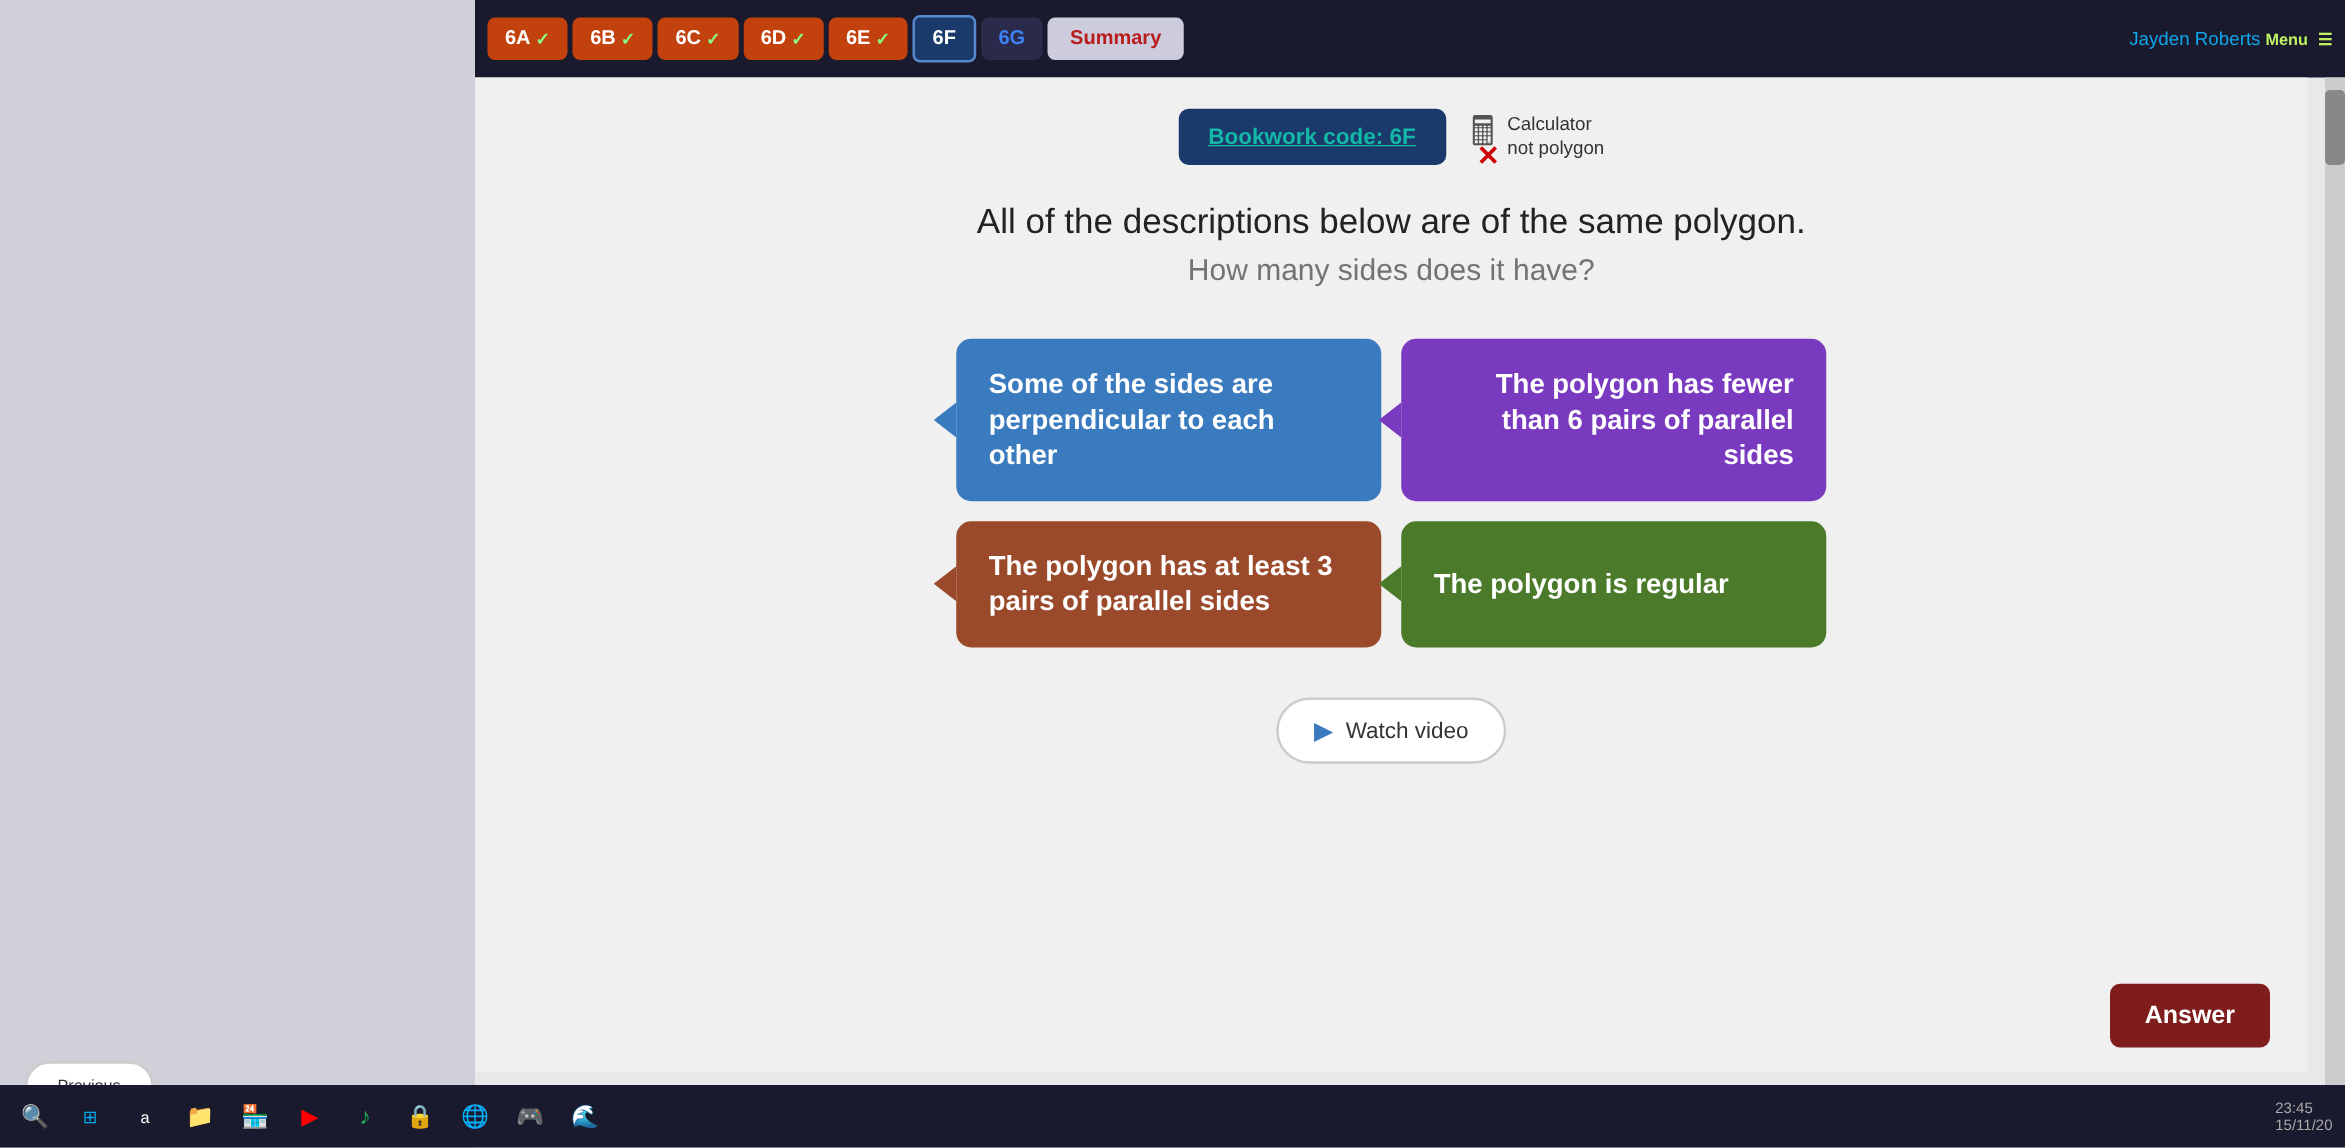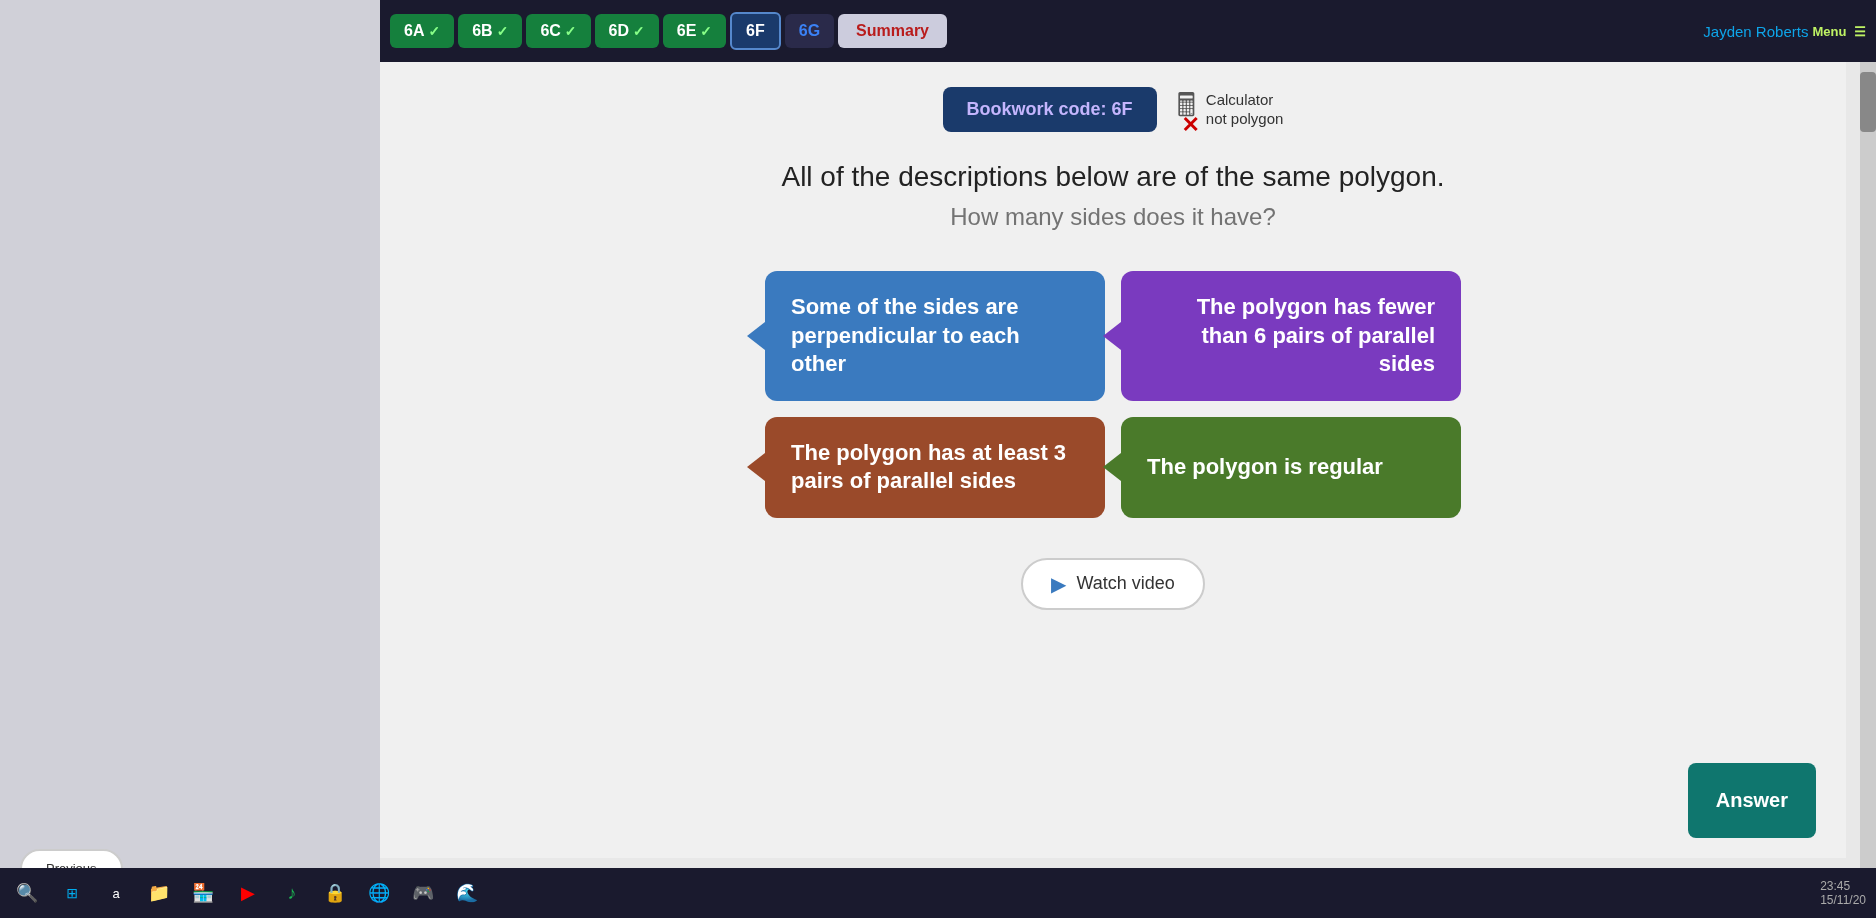--- a/index.html
+++ b/index.html
@@ -32,21 +32,21 @@
       gap: 4px;
       padding: 8px 14px;
       border-radius: 6px;
       cursor: pointer;
       font-size: 16px;
       font-weight: bold;
       color: white;
     }
 
     .nav-tab.completed {
-      background: #15803d;
+      background: #c2410c;
     }
 
     .nav-tab.active {
       background: #1a3a6b;
       border: 2px solid #5588cc;
     }
 
     .nav-tab.inactive {
       background: #2a2a4a;
       color: #3b82f6;
@@ -99,25 +99,26 @@
     
     .bookwork-bar {
       display: flex;
       align-items: center;
       gap: 20px;
       margin-bottom: 25px;
     }
 
     .bookwork-code-btn {
       background: #1a3a6b;
-      color: #c4b5fd;
+      color: #14b8a6;
       padding: 12px 24px;
       border-radius: 8px;
       font-size: 18px;
       font-weight: bold;
+      text-decoration: underline;
     }
 
     .calculator-info {
       display: flex;
       align-items: center;
       gap: 10px;
       font-size: 16px;
       color: #333;
     }
 
@@ -248,23 +249,23 @@
     .video-icon {
       color: #3a7abf;
       font-size: 20px;
     }
 
     
     .answer-btn {
       position: absolute;
       bottom: 80px;
       right: 60px;
-      background: #0f766e;
+      background: #7f1d1d;
       color: white;
-      padding: 26px 28px;
+      padding: 14px 28px;
       border-radius: 8px;
       font-size: 20px;
       font-weight: bold;
       cursor: pointer;
     }
 
     
     .previous-btn {
       position: absolute;
       bottom: 30px;

